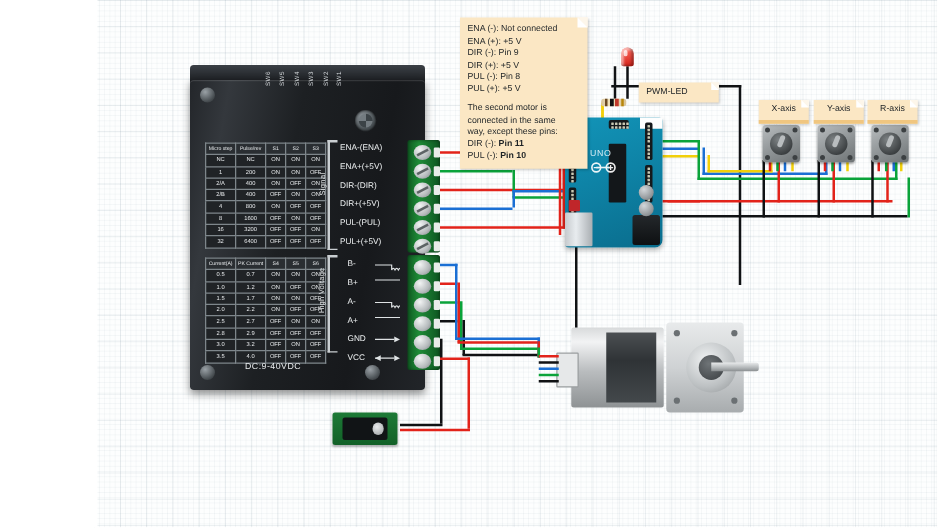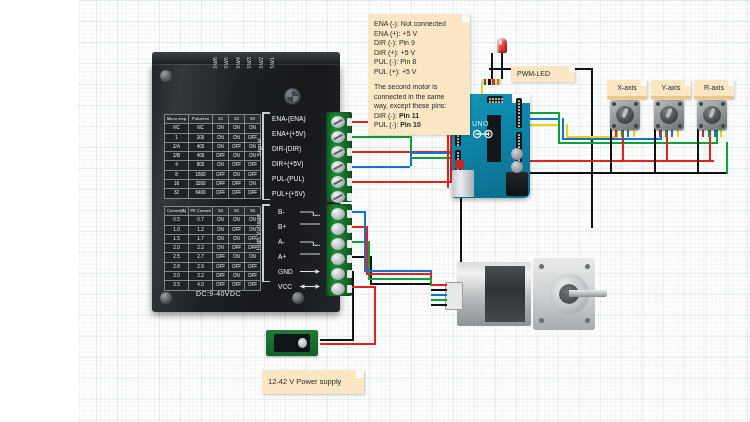--- a/index.html
+++ b/index.html
@@ -640,19 +640,18 @@
       <div>DIR (+): +5 V</div>
       <div>PUL (-): Pin 8</div>
       <div>PUL (+): +5 V</div>
       <div style="height: 6px;"></div>
       <div>The second motor is</div>
       <div>connected in the same</div>
       <div>way, except these pins:</div>
       <div>DIR (-): <b>Pin 11</b></div>
       <div>PUL (-): <b>Pin 10</b></div>
     </div>
-  <div class="note" id="note-psu">12-42 V Power supply</div>
   <div class="note-tag" id="tag-pwm">PWM-LED</div>
   <div class="note-tag" id="tag-x">X-axis</div>
   <div class="note-tag" id="tag-y">Y-axis</div>
   <div class="note-tag" id="tag-r">R-axis</div>
 
 </div>
 
 </body></html>

